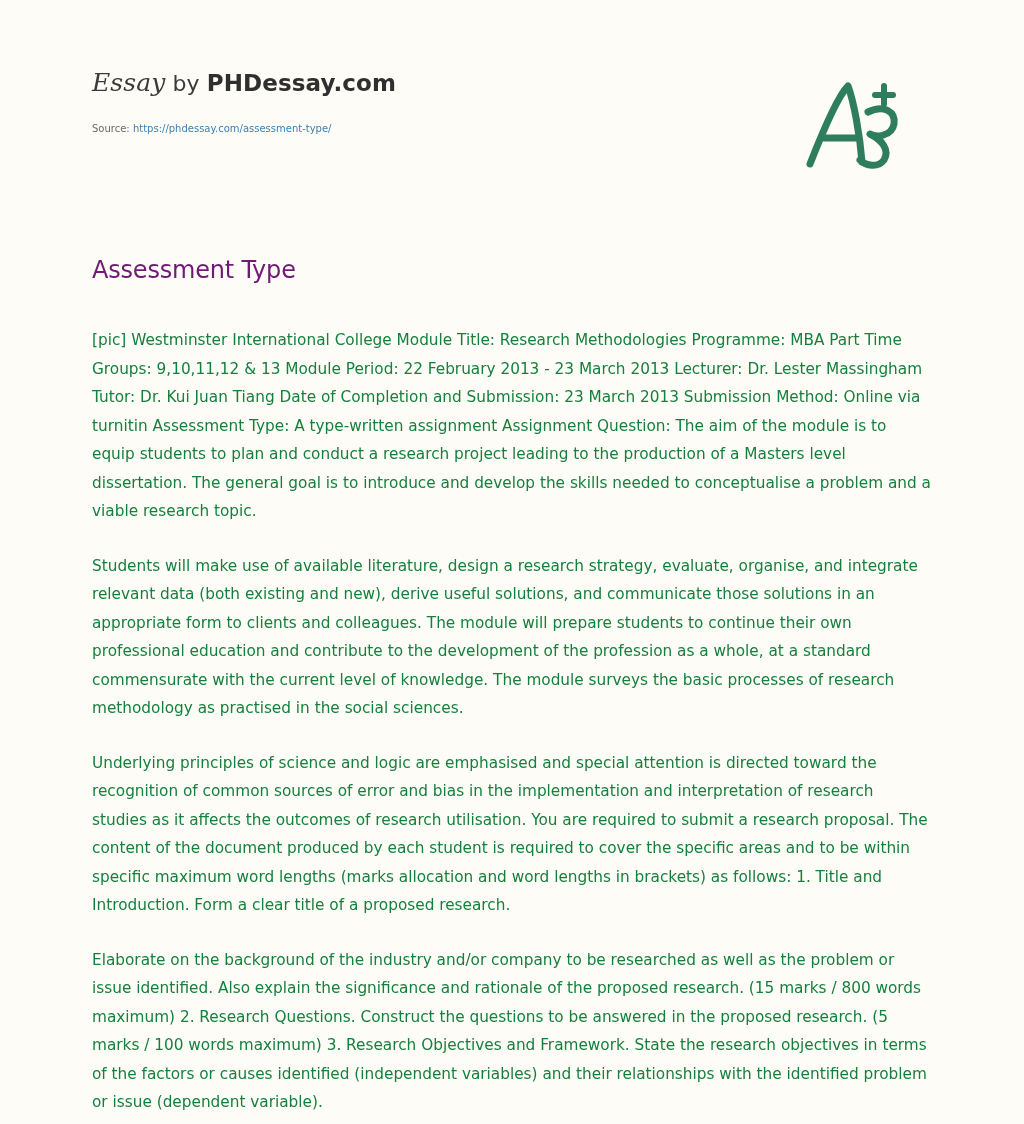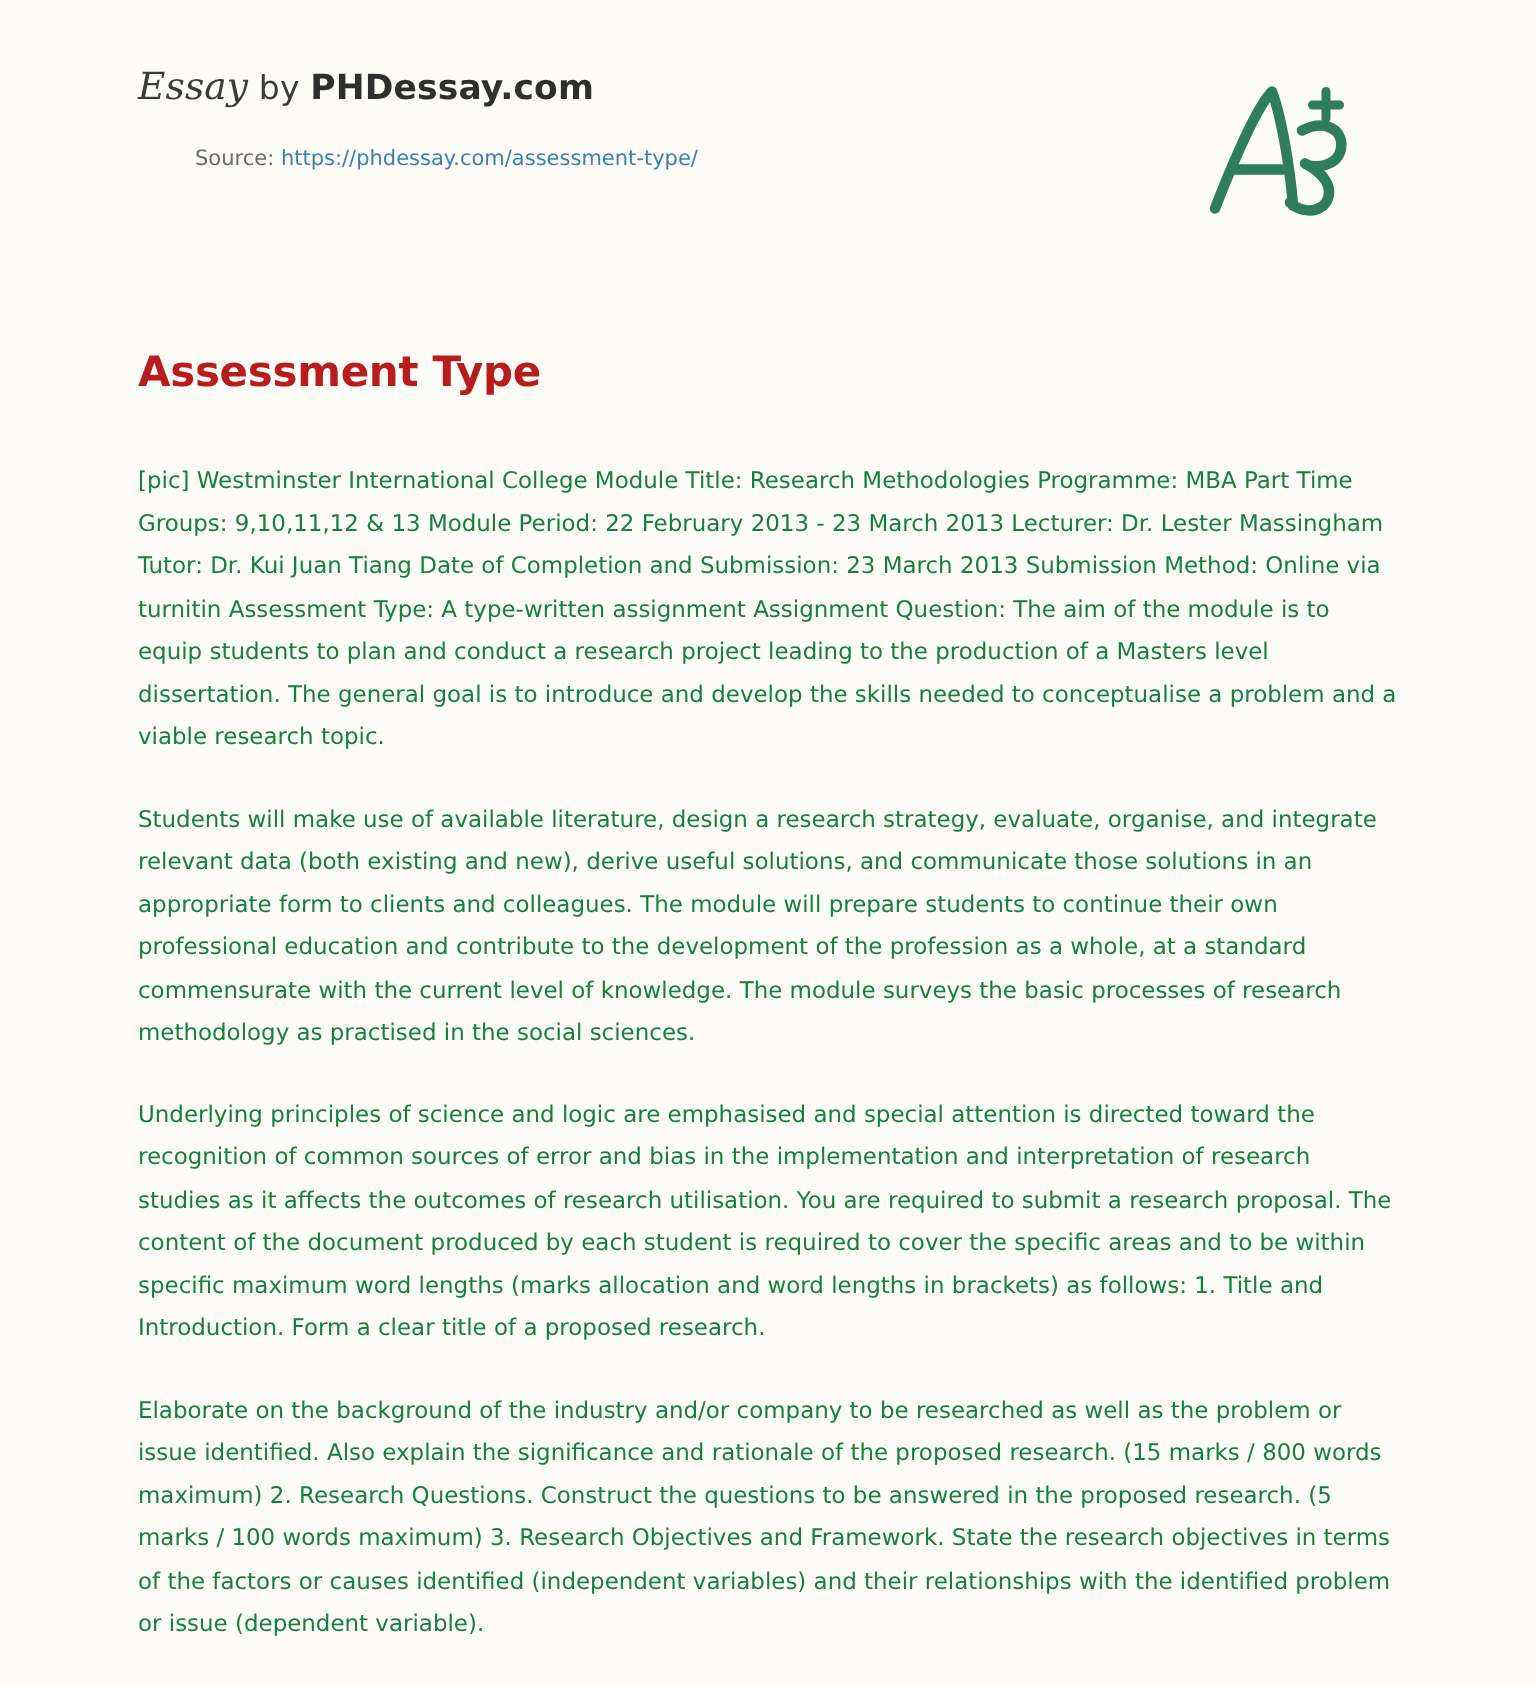--- a/index.html
+++ b/index.html
@@ -12,21 +12,21 @@
     height: 1124px;
     background: #fdfcf7;
     font-family: "DejaVu Sans", sans-serif;
     color: #3c3c3c;
     overflow: hidden;
   }
   .page {
     position: relative;
     width: 1024px;
     height: 1124px;
-    padding: 33px 92px 0 92px;
+    padding: 58px 92px 0 92px;
   }
   .header {
     position: relative;
     height: 120px;
   }
   .brand-line {
     font-size: 25px;
     color: #3b3b3b;
     letter-spacing: 0.1px;
     margin: 0;
@@ -42,42 +42,41 @@
     font-size: 22px;
     color: #3b3b3b;
   }
   .brand-name {
     font-size: 23px;
     font-weight: bold;
     color: #2f2f2f;
   }
   .source-line {
     margin-top: 26px;
-    font-size: 14px;
+    font-size: 10px;
     color: #6b6b6b;
-    margin-left: 38px;
   }
   .source-link {
     color: #3c7fb1;
     text-decoration: none;
   }
   .logo {
     position: absolute;
     right: 24px;
     top: 18px;
     width: 110px;
     height: 100px;
   }
   .logo svg { display: block; }
   .title {
     margin: 0;
     padding-top: 78px;
-    font-size: 28px;
-    font-weight: bold;
-    color: #b91c1c;
+    font-size: 24px;
+    font-weight: normal;
+    color: #701a75;
     letter-spacing: -0.2px;
   }
   .content {
     padding-top: 42px;
   }
   .content p {
     margin: 0 0 26px 0;
     font-size: 15.3px;
     line-height: 28.5px;
     color: #15803d;

